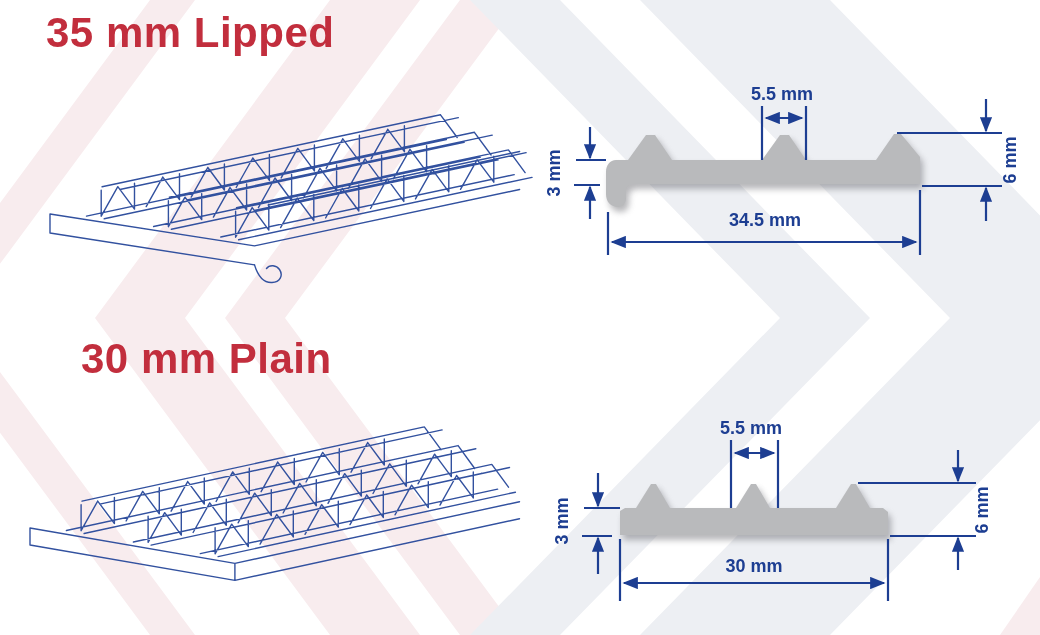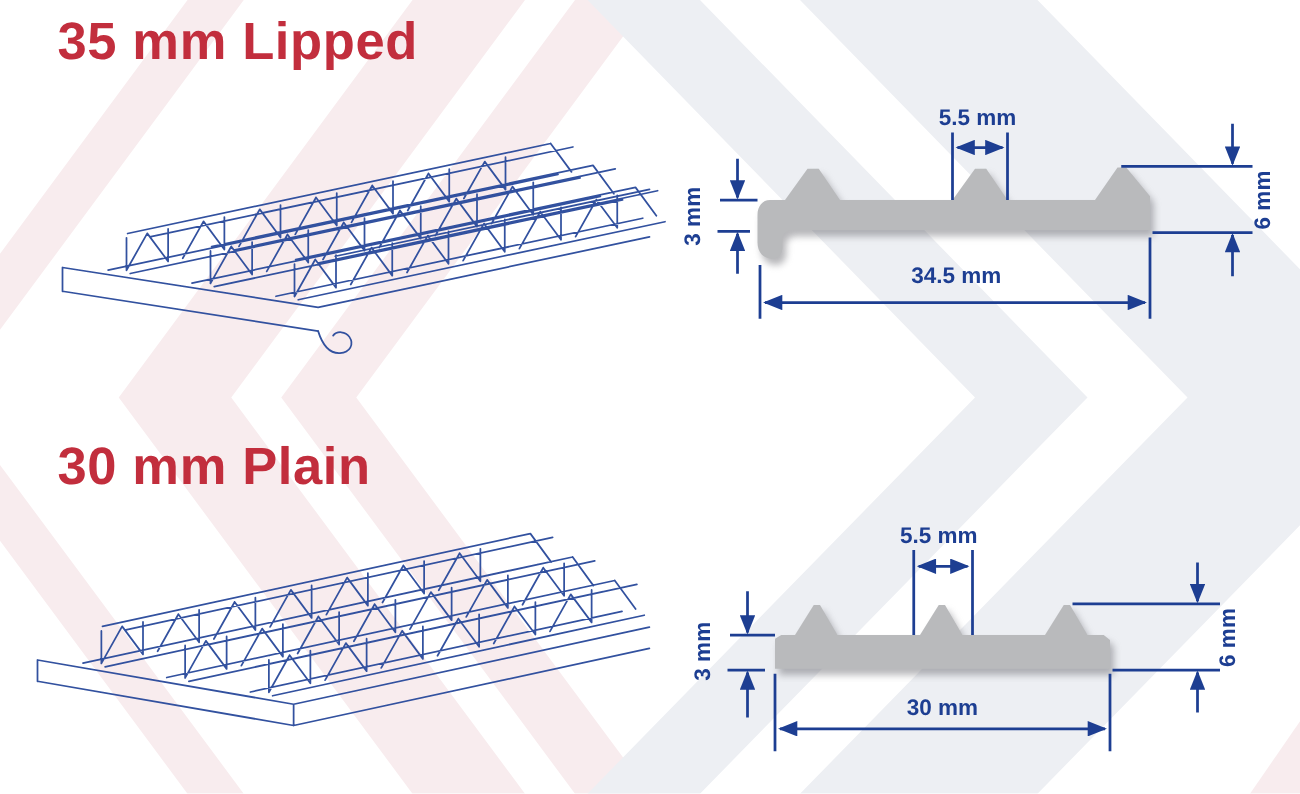--- a/index.html
+++ b/index.html
@@ -7,21 +7,21 @@
     position:relative;width:1040px;height:635px;overflow:hidden;background:#fff;
     font-family:"Liberation Sans","DejaVu Sans",sans-serif;
   }
   .watermark{position:absolute;left:0;top:0;width:1040px;height:635px;}
   .section-title{
     position:absolute;left:46px;margin:0;line-height:1;
     font-size:42px;font-weight:bold;letter-spacing:0.5px;
     color:var(--title_red,#c22e3d);
   }
   #title-lipped{top:12px;}
-  #title-plain{top:352px;}
+  #title-plain{top:338px;margin-left:35px;}
   svg.iso,svg.cs{position:absolute;overflow:visible;}
   svg.iso path{
     fill:none;stroke:var(--wire_blue,#32519f);stroke-width:1.4;
     stroke-linecap:round;stroke-linejoin:round;
   }
   .profile{
     fill:var(--profile_gray,#b9babc);stroke:none;
     filter:drop-shadow(3px 5px 3px rgba(96,96,102,.45));
   }
   .dim-line{stroke:var(--dim_blue,#1d3e92);stroke-width:2.2;fill:none;}

